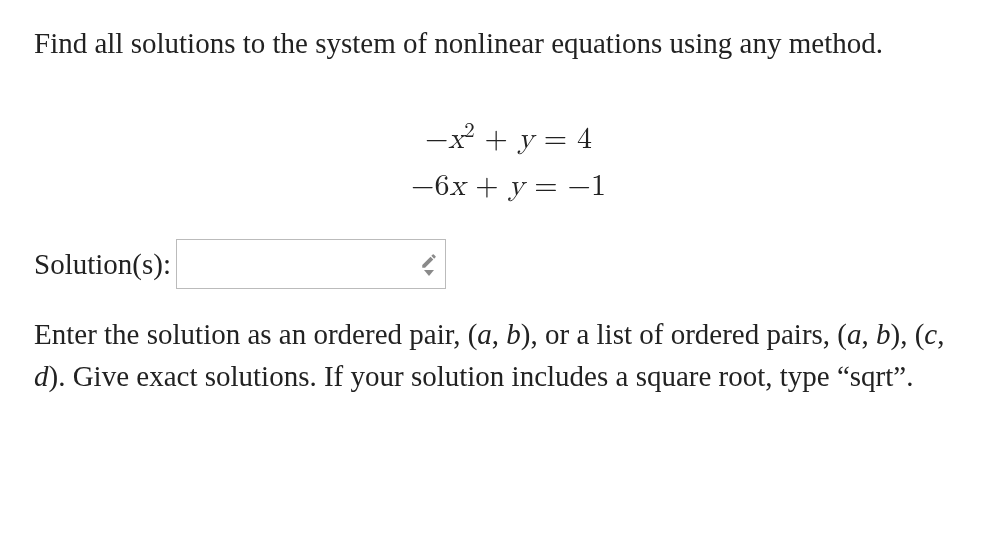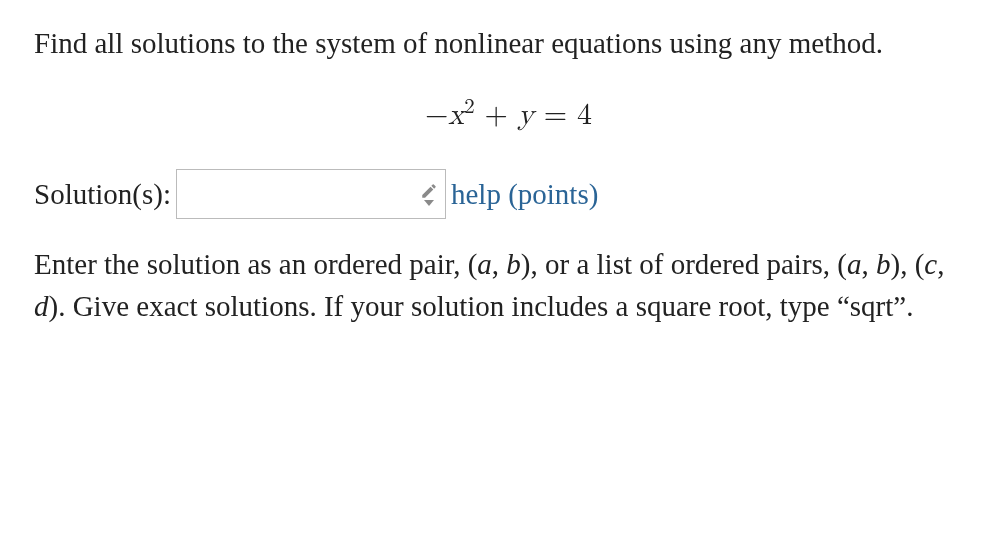--- a/index.html
+++ b/index.html
@@ -20,21 +20,21 @@
   .prompt {
     margin-bottom: 28px;
   }
   .equations {
     text-align: center;
     font-family: 'Latin Modern Math', 'STIX Two Math', 'Cambria Math', Georgia, serif;
     font-size: 30px;
     line-height: 1.55;
     margin-bottom: 30px;
   }
-  .eq-line { display: inline-block; text-align: center; }
+  .eq-line { display: inline-block; text-align: center; margin-top: 24px; }
   .math-var { font-style: italic; }
   .sup {
     font-size: 0.7em;
     vertical-align: super;
     line-height: 0;
   }
   .answer-row {
     display: flex;
     align-items: center;
     gap: 5px;
@@ -80,36 +80,38 @@
 
 <div class="page">
 
   <div class="prompt">Find all solutions to the system of nonlinear equations using any method.</div>
 
   <div class="equations">
     <div class="eq-line">
       <div>
         <span>−</span><span class="math-var">x</span><span class="sup">2</span><span> + </span><span class="math-var">y</span><span> = 4</span>
       </div>
+      <div>
+        <span>−6</span><span class="math-var">x</span><span> + </span><span class="math-var">y</span><span> = −1</span>
+      </div>
     </div>
   </div>
 
   <div class="answer-row">
     <span class="answer-label">Solution(s):</span>
     <span class="answer-input-wrap">
       <input type="text" class="answer-input" value="" style="">
       <span class="input-affordance">
         <svg width="18" height="18" viewBox="0 0 24 24">
           <path fill="#8a8a8a" d="M3 17.25V21h3.75l11-11.04-3.75-3.75L3 17.25zM20.71 7.04a1 1 0 0 0 0-1.41l-2.34-2.34a1 1 0 0 0-1.41 0l-1.83 1.83 3.75 3.75 1.83-1.83z"></path>
         </svg>
         <svg width="10" height="6" viewBox="0 0 10 6">
           <path fill="#8a8a8a" d="M0 0l5 6 5-6z"></path>
         </svg>
       </span>
     </span>
-    <span class="help-link">help (points)</span>
   </div>
 
   <div class="instructions">
     <span>Enter the solution as an ordered pair, (</span><span class="math-pair">a</span><span>, </span><span class="math-pair">b</span><span>), or a list of ordered pairs, (</span><span class="math-pair">a</span><span>, </span><span class="math-pair">b</span><span>), (</span><span class="math-pair">c</span><span>, </span><span class="math-pair">d</span><span>). Give exact solutions. If your solution includes a square root, type “sqrt”.</span>
   </div>
 
 </div>
 
 </body></html>

